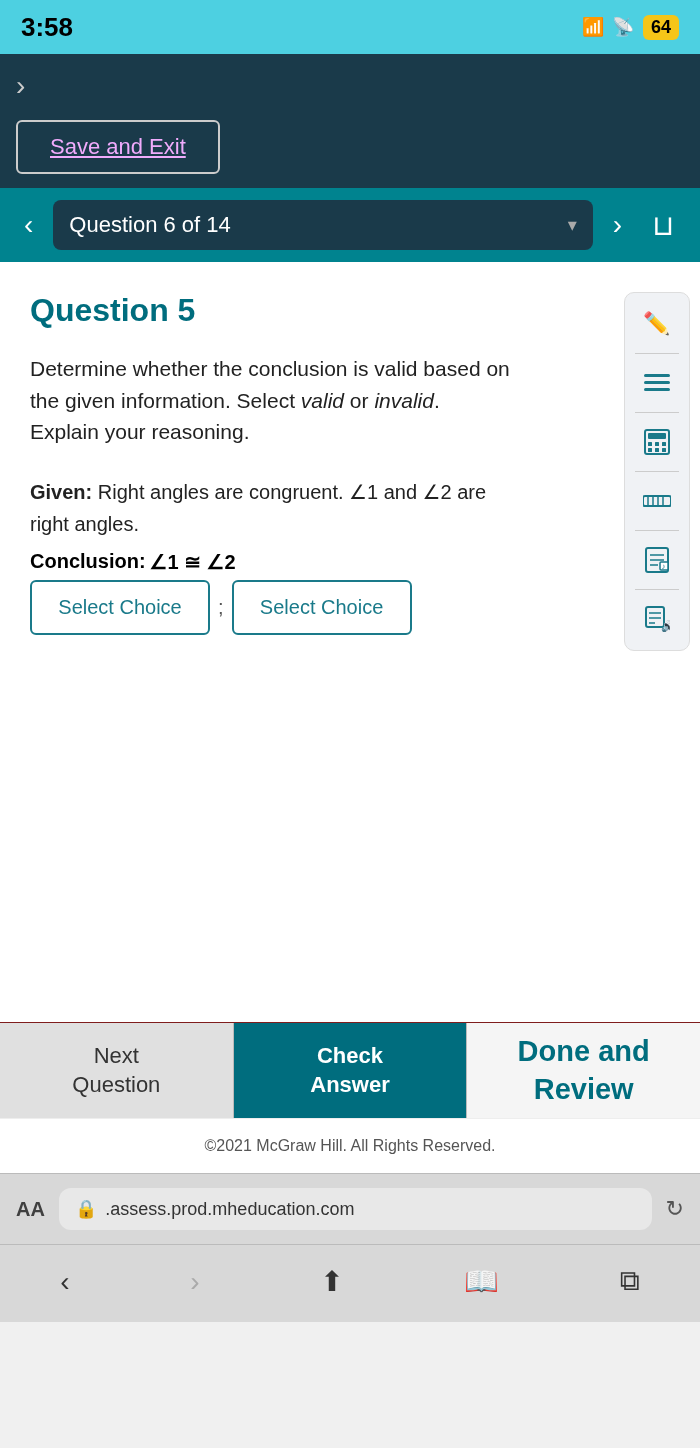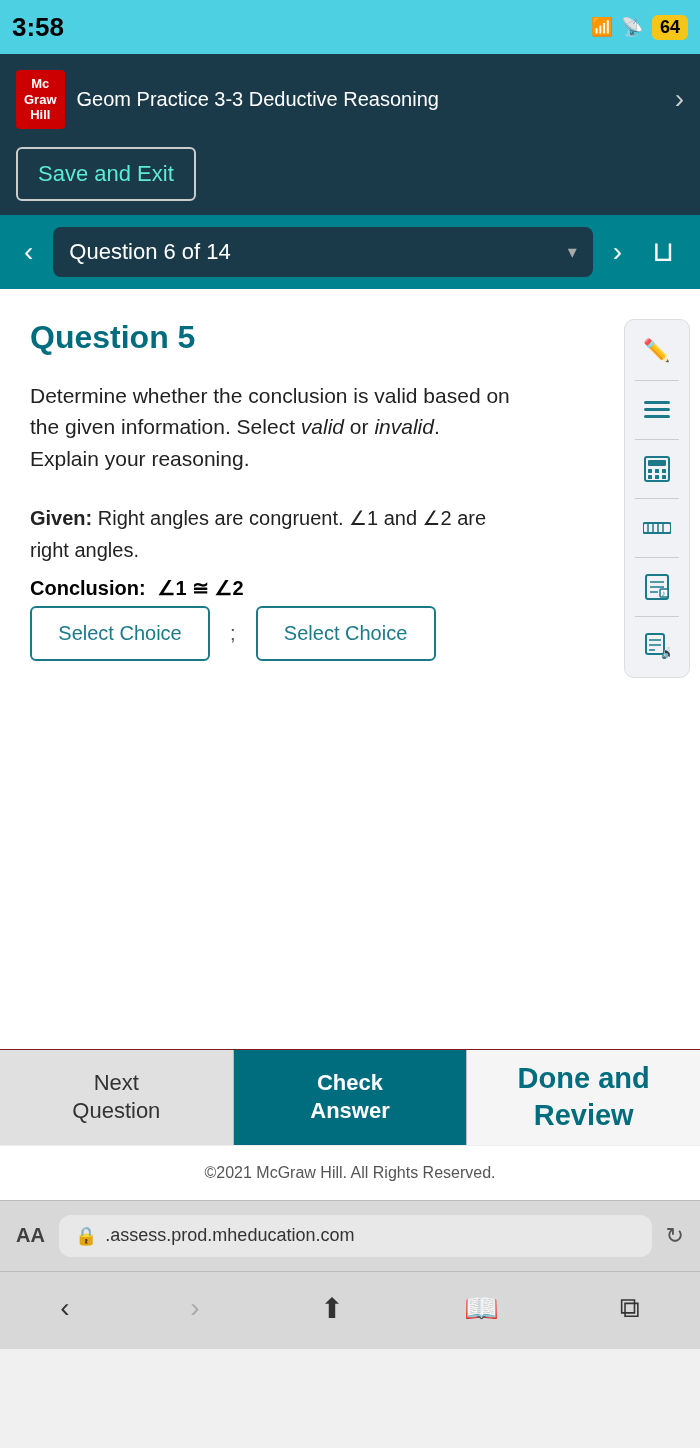--- a/index.html
+++ b/index.html
@@ -6,21 +6,21 @@
     * { box-sizing: border-box; margin: 0; padding: 0; }
     body { width: 700px; min-height: 1448px; font-family: -apple-system, BlinkMacSystemFont, 'Helvetica Neue', Arial, sans-serif; background: #f0f0f0; }
 
     
     .status-bar {
       background: #4dd0e1;
       height: 54px;
       display: flex;
       align-items: center;
       justify-content: space-between;
-      padding: 0 12px;
+      padding: 0 21px;
     }
     .status-time {
       font-size: 26px;
       font-weight: 600;
       color: #000;
     }
     .status-icons {
       display: flex;
       align-items: center;
       gap: 8px;
@@ -73,25 +73,26 @@
     }
 
     
     .save-exit-bar {
       background: #1a3a4a;
       padding: 8px 16px 14px 16px;
     }
     .save-exit-btn {
       border: 2px solid #ccc;
       background: transparent;
-      color: #5eead4;
-      font-size: 22px;
-      padding: 12px 20px;
+      color: #f0abfc;
+      font-size: 22px;
+      padding: 12px 32px;
       border-radius: 6px;
       cursor: pointer;
+      text-decoration: underline;
     }
 
     
     .nav-bar {
       background: #00838f;
       display: flex;
       align-items: center;
       padding: 12px 16px;
       gap: 12px;
     }
@@ -160,27 +161,27 @@
     }
     .given-section strong {
       font-weight: 700;
     }
 
     .conclusion-line {
       font-size: 20px;
       font-weight: 700;
       display: flex;
       align-items: center;
-      gap: 12px;
+      gap: 4px;
     }
 
     .choice-row {
       display: flex;
       align-items: center;
-      gap: 12px;
+      gap: 0;
       margin-top: 6px;
     }
 
     .select-choice-btn {
       border: 2px solid #1a7a8a;
       background: white;
       color: #1a7a8a;
       font-size: 20px;
       padding: 14px 20px;
       border-radius: 6px;
@@ -343,28 +344,20 @@
 <div class="status-bar">
   <span class="status-time">3:58</span>
   <div class="status-icons">
     <span class="signal-icon">📶</span>
     <span class="wifi-icon">📡</span>
     <span class="battery-badge">64</span>
   </div>
 </div>
 
 <div class="app-header">
-  <div class="app-header-left">
-    <div class="mcgraw-logo">
-      <span>Mc</span><br>
-      <span>Graw</span><br>
-      <span>Hill</span>
-    </div>
-    <span class="app-title">Geom Practice 3-3 Deductive Reasoning</span>
-  </div>
   <span class="collapse-btn">›</span>
 </div>
 
 <div class="save-exit-bar">
   <button class="save-exit-btn">Save and Exit</button>
 </div>
 
 <div class="nav-bar">
   <span class="nav-arrow">‹</span>
   <div class="question-selector">

